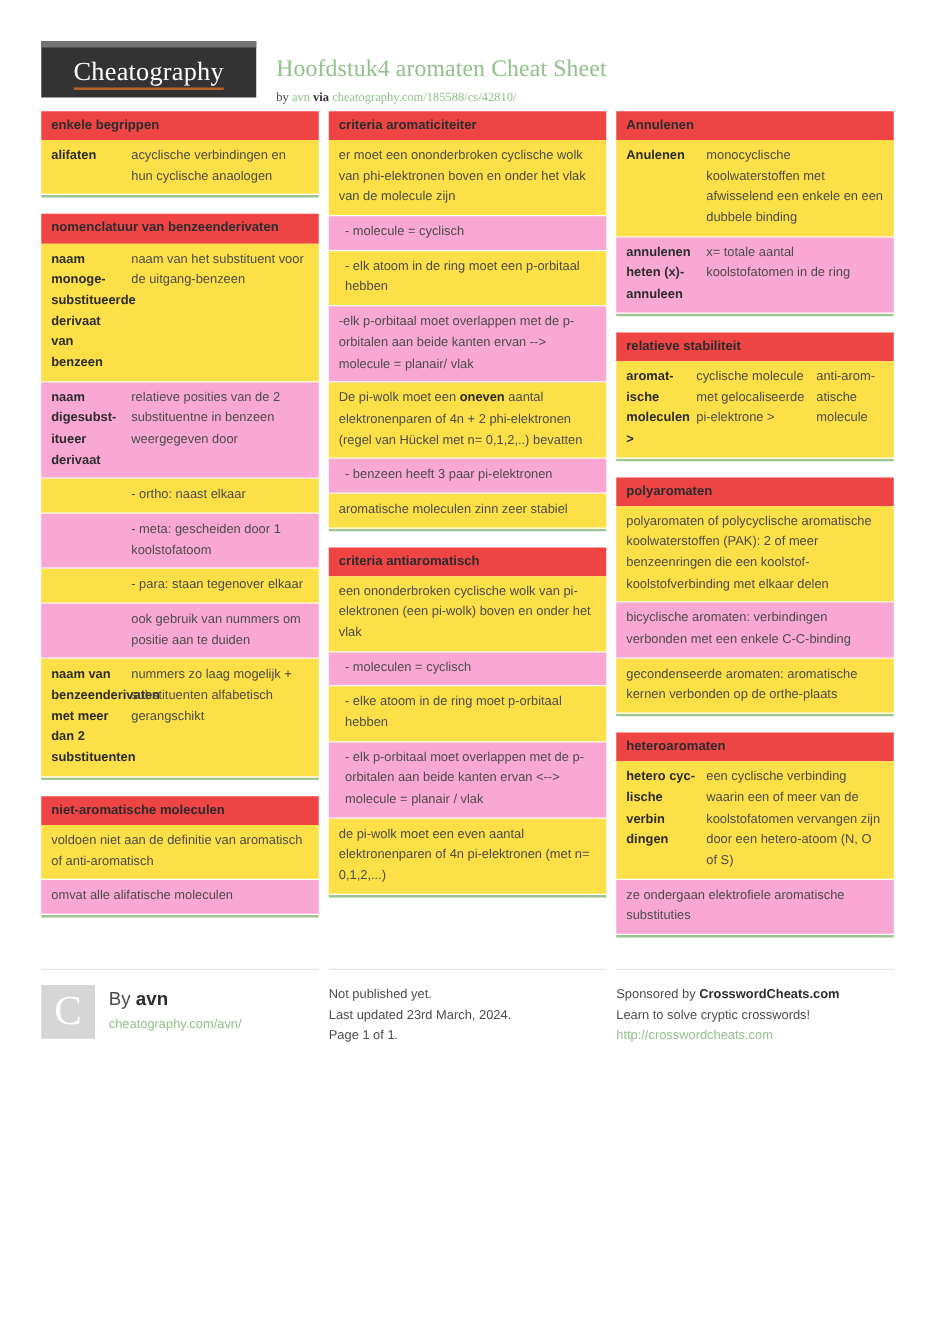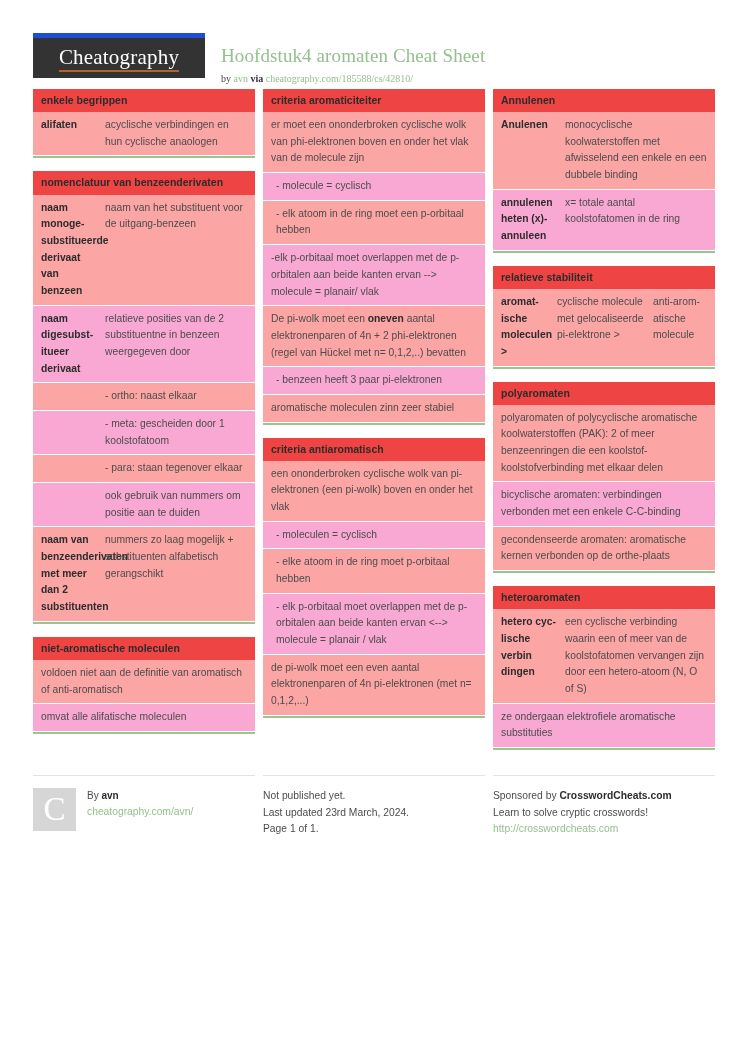--- a/index.html
+++ b/index.html
@@ -23,21 +23,21 @@
   .header {
     display: flex;
     align-items: flex-start;
     padding-top: 33px;
     height: 78px;
   }
   .logo-box {
     width: 172px;
     height: 45px;
     background: #333333;
-    border-top: 5px solid #1d4ed8;
+    border-top: 5px solid #737373;
     display: flex;
     align-items: center;
     justify-content: center;
     flex: none;
   }
   .logo-text {
     color: #ffffff;
     font-family: "Liberation Serif", serif;
     font-size: 21px;
     letter-spacing: 0.2px;
@@ -94,21 +94,21 @@
     line-height: 1.25;
   }
   .row {
     display: flex;
     padding: 5px 8px 5px 8px;
     font-size: 10.3px;
     line-height: 1.62;
     background: #f9a8d4;
     border-bottom: 1px solid #ffffff;
   }
-  .row.alt { background: #fca5a5; }
+  .row.alt { background: #fde047; }
   .row .c-label {
     width: 64px;
     flex: none;
     padding-right: 6px;
     font-weight: bold;
     color: #2c2c2c;
   }
   .row .c-body { flex: 1; color: #4c4c4c; }
   .row.three .c-label { width: 56px; }
   .row.three .c-mid { width: 96px; flex: none; padding-right: 6px; color: #4c4c4c; }
@@ -136,21 +136,21 @@
   .avatar {
     width: 43px; height: 43px;
     background: #d6d6d6;
     color: #ffffff;
     font-family: "Liberation Serif", serif;
     font-size: 33px;
     line-height: 43px;
     text-align: center;
     flex: none;
   }
-  .fname { font-size: 10px; color: #4c4c4c; }
+  .fname { font-size: 15px; color: #4c4c4c; }
   .fname b { color: #2c2c2c; }
   .flink { color: #93c08c; }
   .fcol b.sponsor { color: #2c2c2c; }
 </style>
 </head>
 <body>
 
 <div class="page">
 
   <div class="header">

